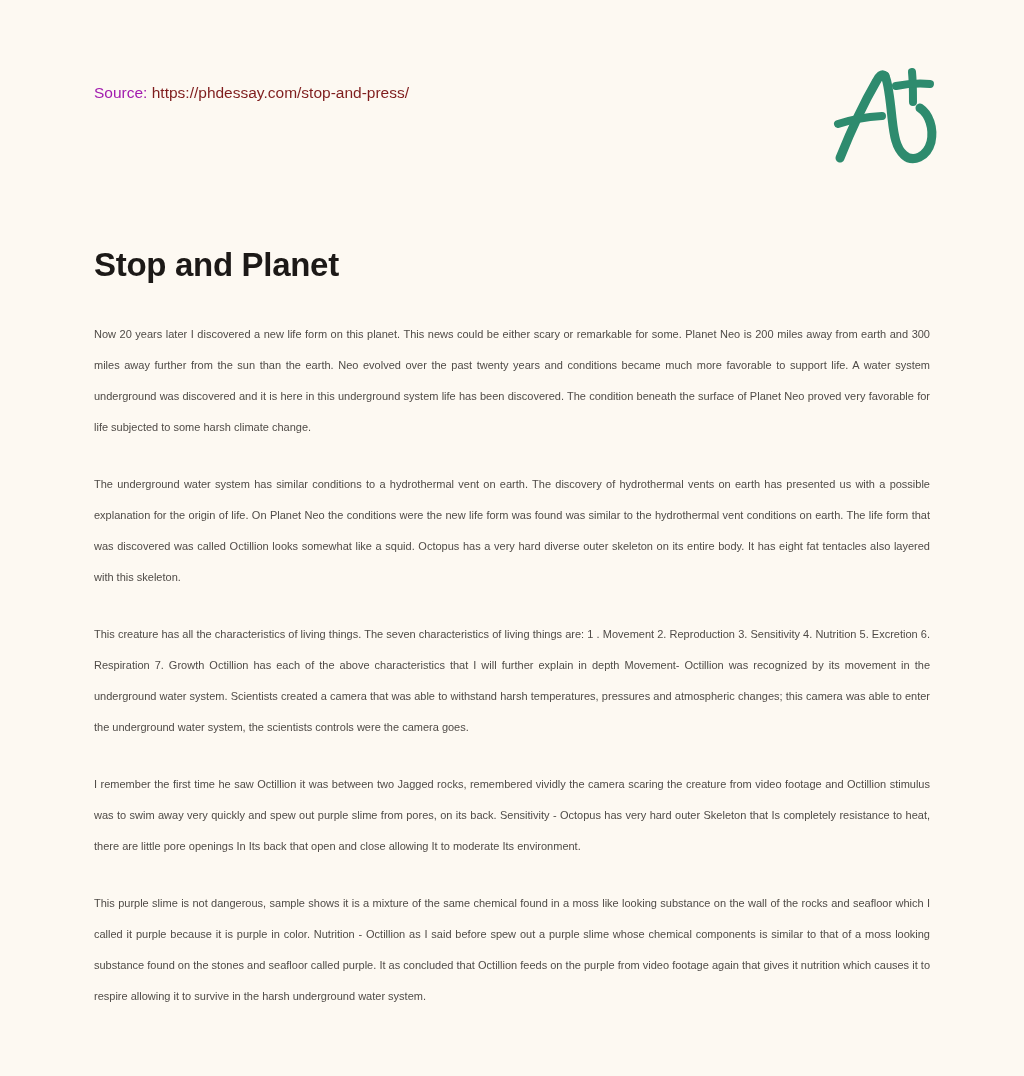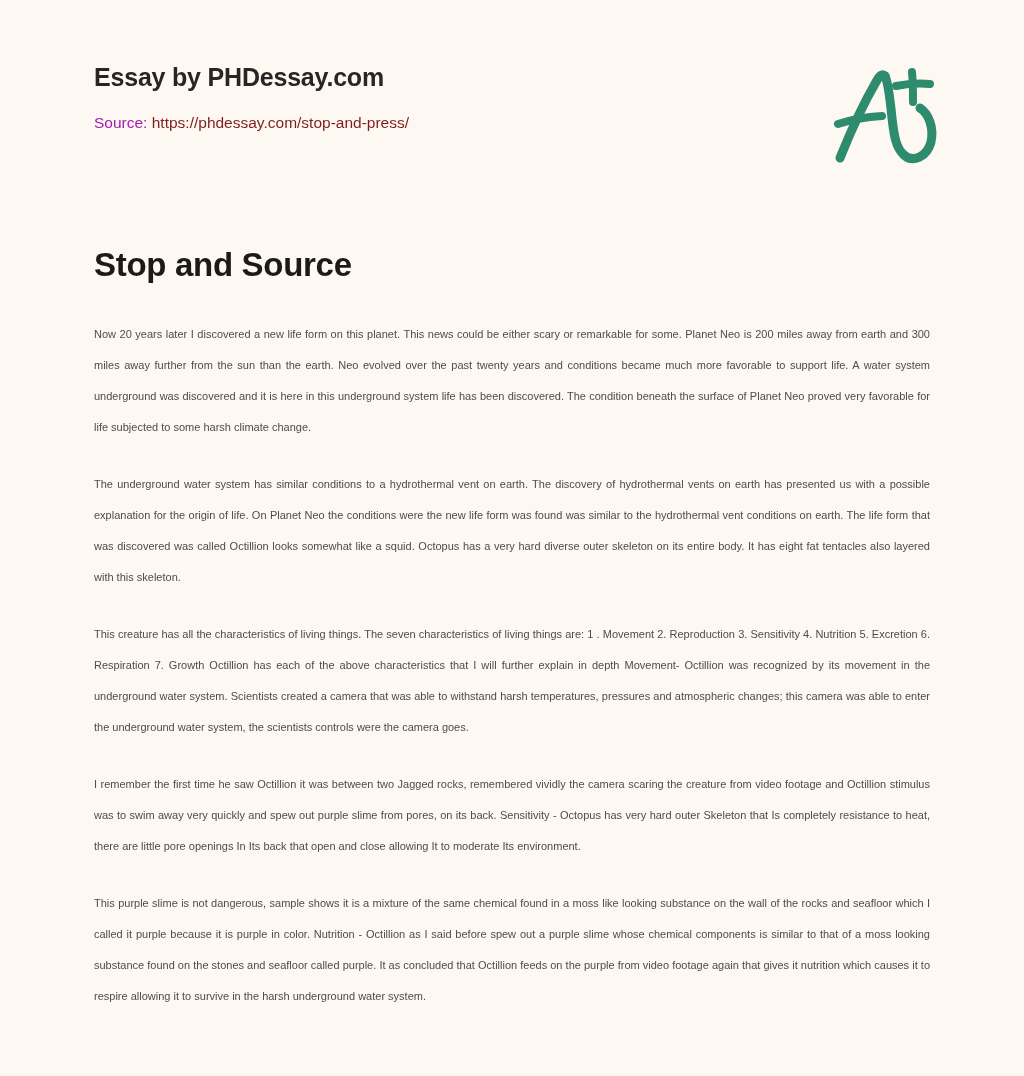--- a/index.html
+++ b/index.html
@@ -103,21 +103,20 @@
   }
 </style>
 </head>
 <body>
 
 <div class="page">
 
   <div class="header">
 
     <div class="header-left">
-      <div class="brand-line">Essay by PHDessay.com</div>
 
       <div class="source-line">
         <span class="source-label">Source:</span>
         <a class="source-url" href="#">https://phdessay.com/stop-and-press/</a>
       </div>
     </div>
 
     <div class="logo-wrap">
       <svg viewBox="0 0 120 106" width="120" height="106" aria-hidden="true">
         <g fill="none" stroke="#2E8B6E" stroke-linecap="round" stroke-linejoin="round">
@@ -131,21 +130,21 @@
 
           <path d="M88 10 C89 20, 89 30, 89 40" stroke-width="8"></path>
 
           <path d="M72 24 C82 22, 95 21, 106 22" stroke-width="8"></path>
         </g>
       </svg>
     </div>
 
   </div>
 
-  <h1 class="doc-title">Stop and Source</h1>
+  <h1 class="doc-title">Stop and Planet</h1>
 
   <div class="article">
     <p>Now 20 years later I discovered a new life form on this planet. This news could be either scary or remarkable for some. Planet Neo is 200 miles away from earth and 300 miles away further from the sun than the earth. Neo evolved over the past twenty years and conditions became much more favorable to support life. A water system underground was discovered and it is here in this underground system life has been discovered. The condition beneath the surface of Planet Neo proved very favorable for life subjected to some harsh climate change.</p>
     <p>The underground water system has similar conditions to a hydrothermal vent on earth. The discovery of hydrothermal vents on earth has presented us with a possible explanation for the origin of life. On Planet Neo the conditions were the new life form was found was similar to the hydrothermal vent conditions on earth. The life form that was discovered was called Octillion looks somewhat like a squid. Octopus has a very hard diverse outer skeleton on its entire body. It has eight fat tentacles also layered with this skeleton.</p>
     <p>This creature has all the characteristics of living things. The seven characteristics of living things are: 1 . Movement 2. Reproduction 3. Sensitivity 4. Nutrition 5. Excretion 6. Respiration 7. Growth Octillion has each of the above characteristics that I will further explain in depth Movement- Octillion was recognized by its movement in the underground water system. Scientists created a camera that was able to withstand harsh temperatures, pressures and atmospheric changes; this camera was able to enter the underground water system, the scientists controls were the camera goes.</p>
     <p>I remember the first time he saw Octillion it was between two Jagged rocks, remembered vividly the camera scaring the creature from video footage and Octillion stimulus was to swim away very quickly and spew out purple slime from pores, on its back. Sensitivity - Octopus has very hard outer Skeleton that Is completely resistance to heat, there are little pore openings In Its back that open and close allowing It to moderate Its environment.</p>
     <p>This purple slime is not dangerous, sample shows it is a mixture of the same chemical found in a moss like looking substance on the wall of the rocks and seafloor which I called it purple because it is purple in color. Nutrition - Octillion as I said before spew out a purple slime whose chemical components is similar to that of a moss looking substance found on the stones and seafloor called purple. It as concluded that Octillion feeds on the purple from video footage again that gives it nutrition which causes it to respire allowing it to survive in the harsh underground water system.</p>
 
   </div>
 

